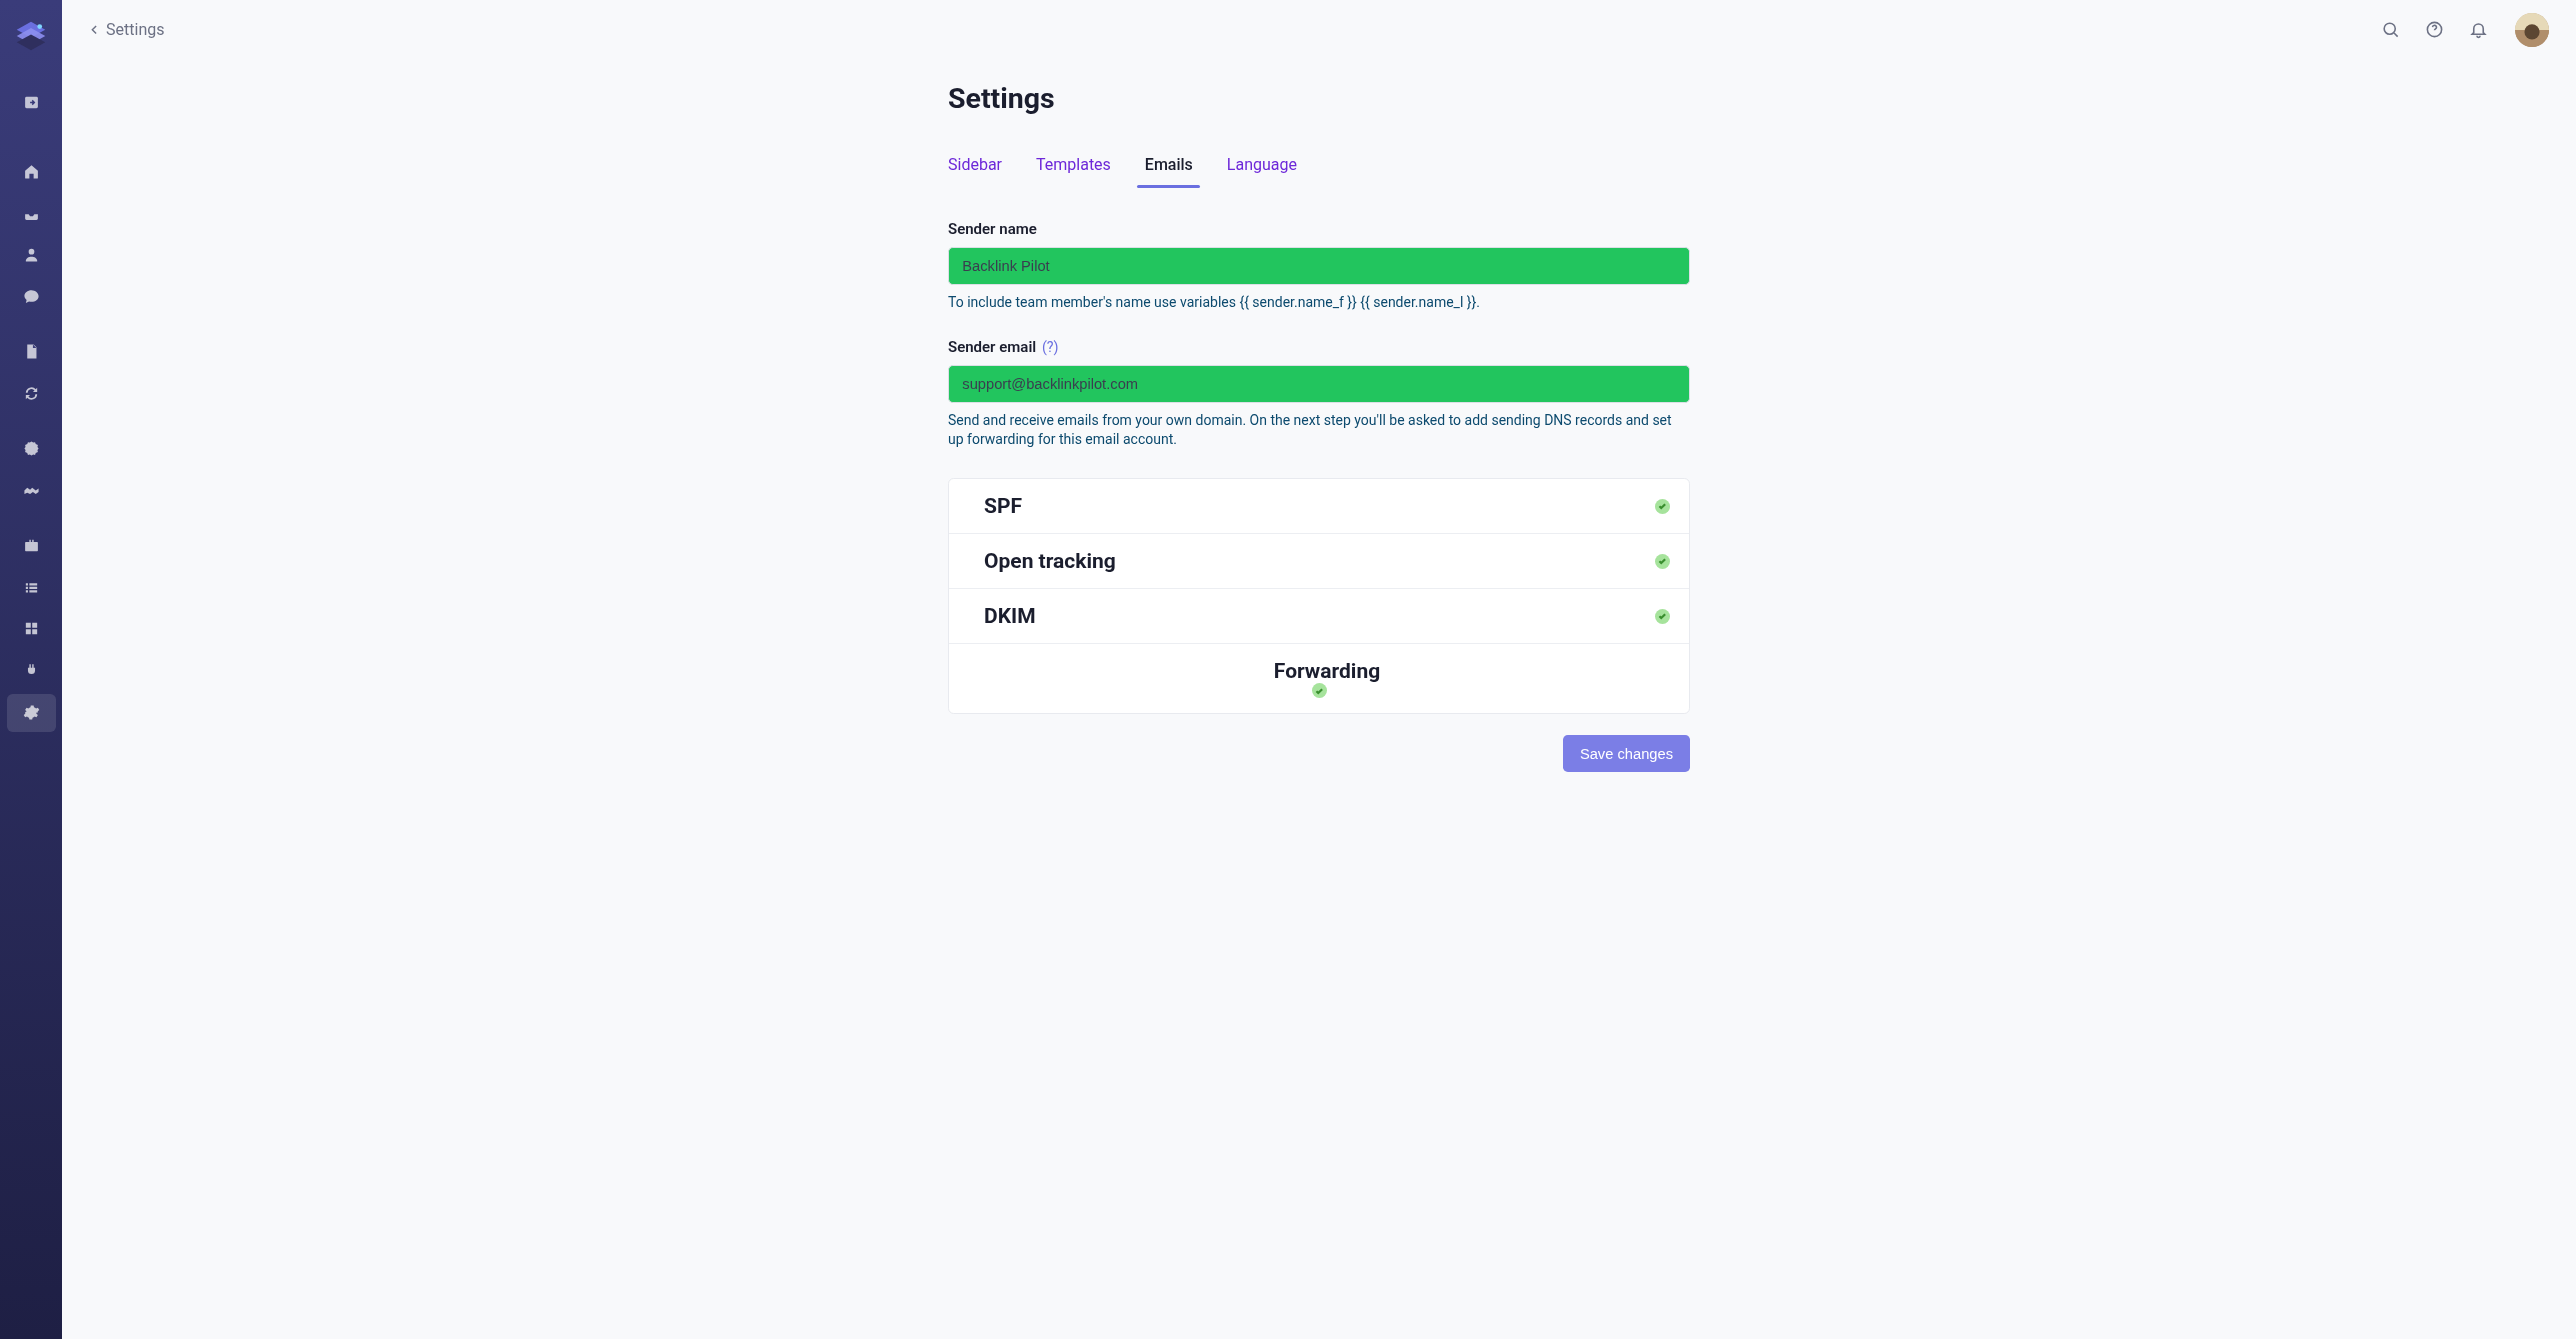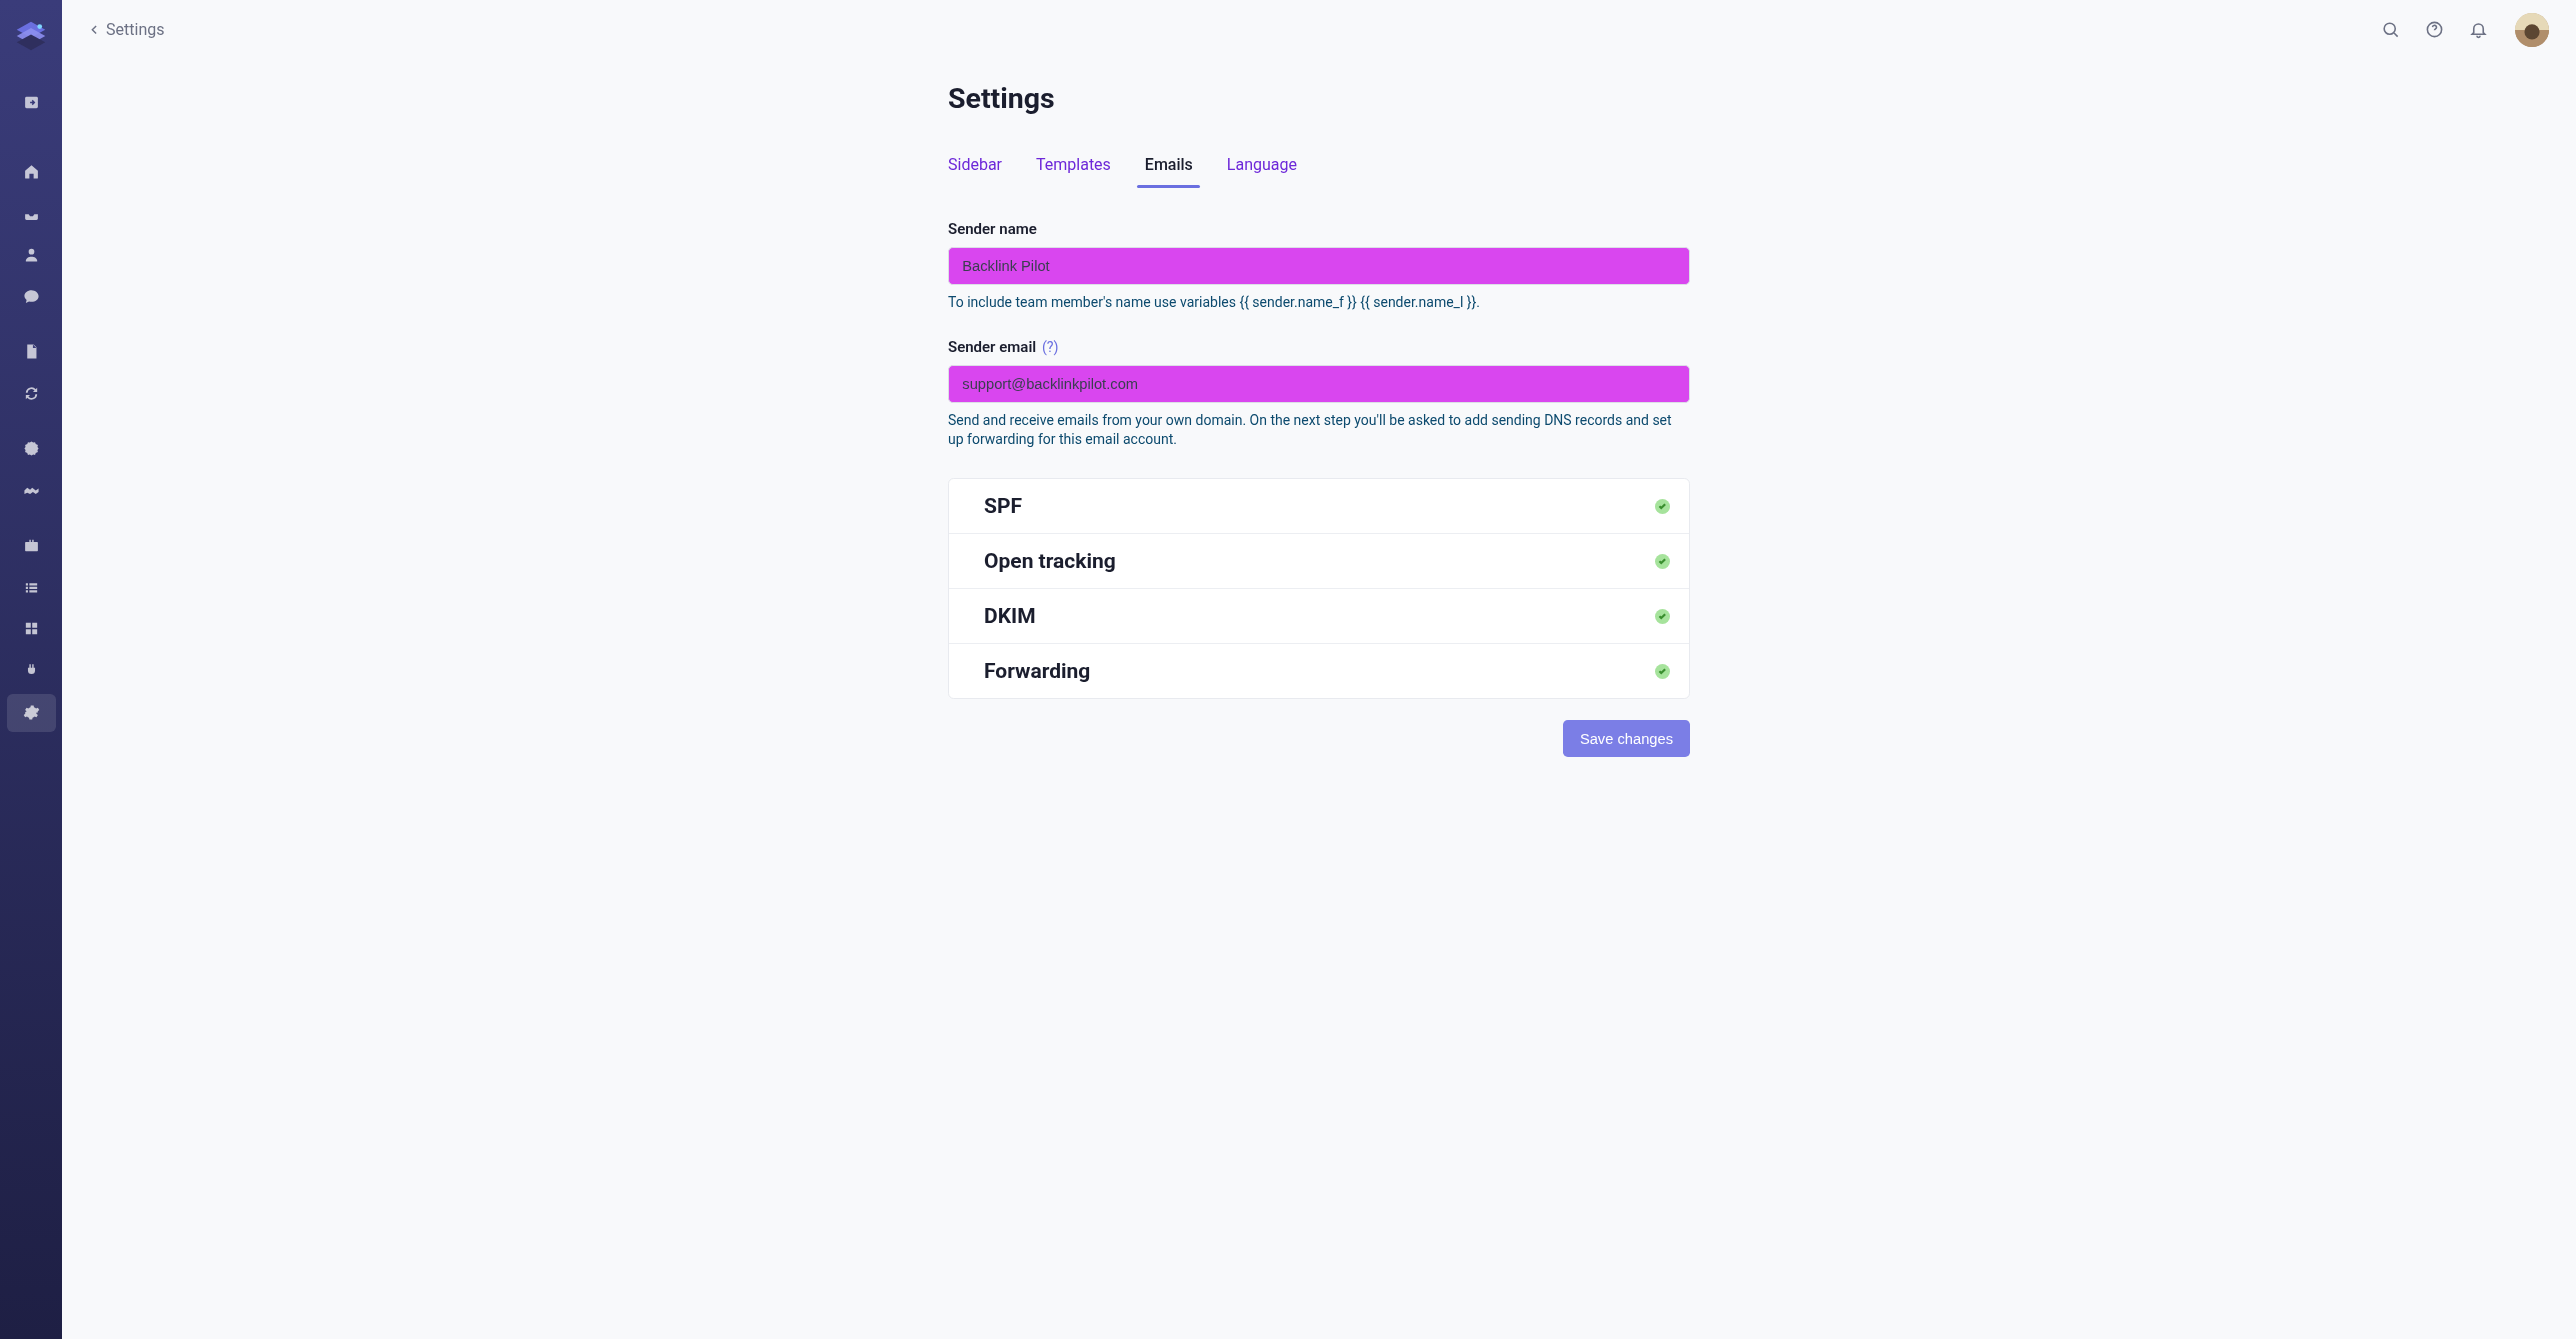--- a/index.html
+++ b/index.html
@@ -117,21 +117,21 @@
   }
   .help-link { color: #6a6fe0; font-size: 14.3px; cursor: pointer; }
   .text-input {
     width: 100%;
     height: 38px;
     border: 1px solid #dcdfe6;
     border-radius: 4.8px;
     padding: 0 13.3px;
     font-size: 14.7px;
     color: #3a3e4f;
-    background: #d946ef;
+    background: #22c55e;
     outline: none;
   }
   .hint {
     font-size: 14px;
     color: #0c4a6e;
     margin-top: 7.6px;
     line-height: 1.4;
   }
 
   .dns-list {
@@ -140,21 +140,21 @@
     background: #fff;
     margin-top: 28.5px;
   }
   .dns-row {
     display: flex;
     align-items: center;
     justify-content: space-between;
     padding: 15px 19px;
     border-bottom: 1px solid #eceef2;
   }
-  .dns-row:last-child { border-bottom: none; }
+  .dns-row:last-child { border-bottom: none; flex-direction: column; }
   .dns-name { font-weight: 700; font-size: 21px; color: #1b1e2e; margin-left: 16px; }
   .status-badge {
     width: 15px; height: 15px;
     border-radius: 50%;
     background: #a6e39c;
     display: flex; align-items: center; justify-content: center;
   }
   .status-badge svg { width: 8.6px; height: 8.6px; fill: none; stroke: #3a8f2f; stroke-width: 3; }
 
   .actions { display: flex; justify-content: flex-end; margin-top: 21px; }

